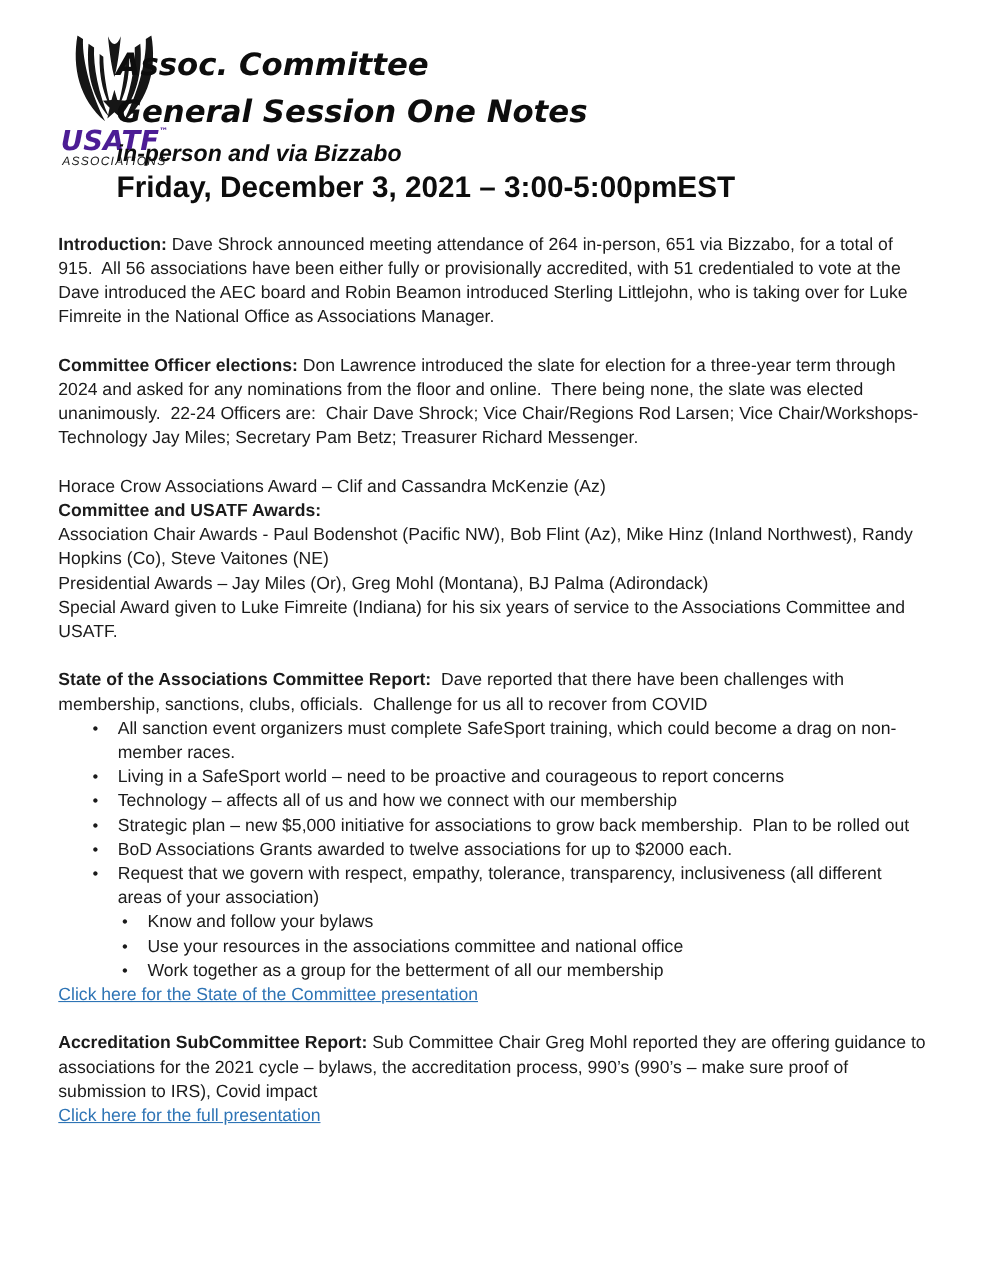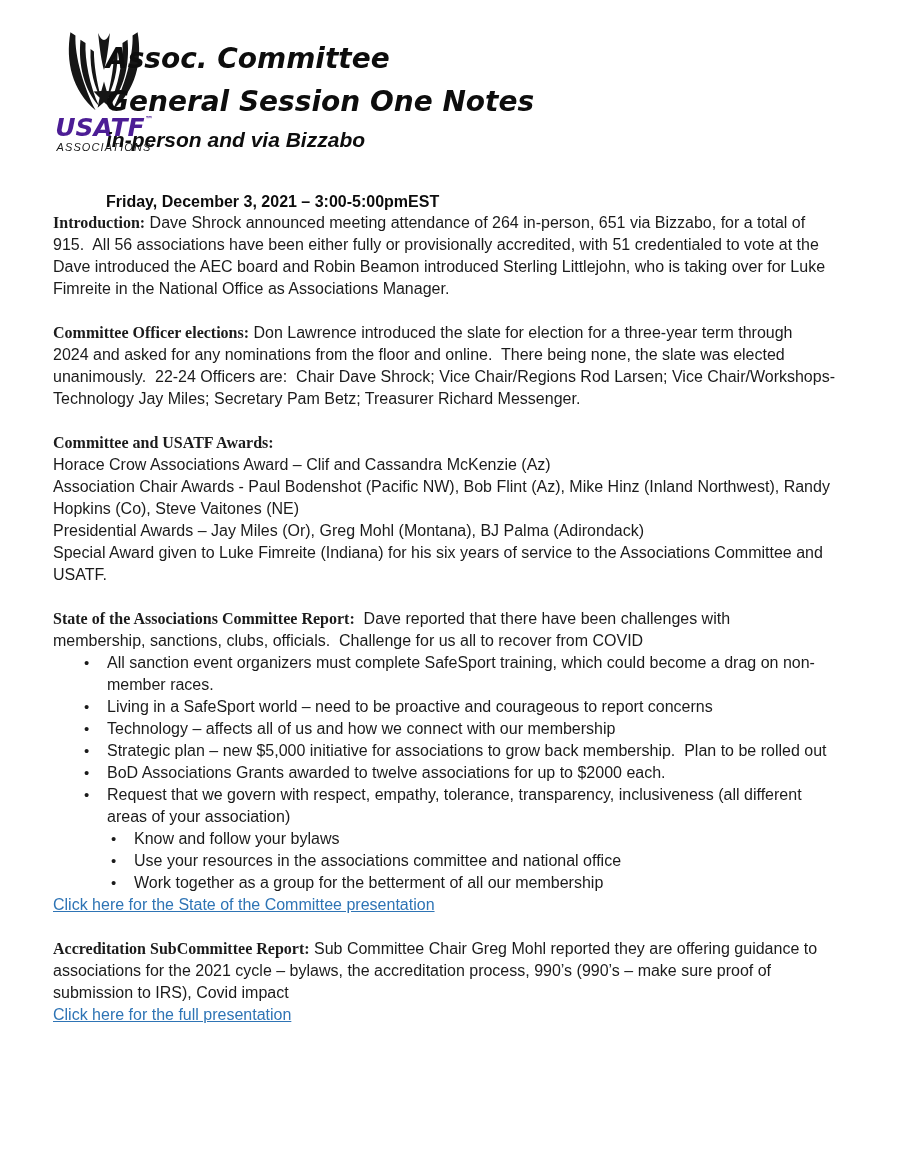--- a/index.html
+++ b/index.html
@@ -30,26 +30,26 @@
   }
   
   .titles { position:absolute; top:37px; left:106px; width:790px; text-align:left; }
   .t1, .t2 {
     font-family:"DejaVu Sans", sans-serif;
     font-weight:bold; font-style:italic;
     font-size:28px; line-height:43px; color:#0d0d0d;
     white-space:nowrap;
   }
   .t3 { font-weight:bold; font-style:italic; font-size:21px; line-height:33px; color:#0d0d0d; white-space:nowrap; }
-  .t4 { font-weight:bold; font-size:16px; line-height:28px; color:#0d0d0d; white-space:nowrap;margin-top:32px; }
+  .t4 { font-weight:bold; font-size:27px; line-height:28px; color:#0d0d0d; white-space:nowrap; }
   
   .doc-body { position:absolute; left:53px; top:212px; width:810px; font-size:16px; }
   .tline { white-space:pre; line-height:22px; }
   .run { white-space:pre; }
-  .bold { font-weight:bold;font-family:Liberation Serif, serif; }
+  .bold { font-weight:bold; }
   .spacer { height:22px; }
   .bullet-item { position:relative; }
   .bullet-item.level1 { padding-left:54px; }
   .bullet-item.level2 { padding-left:81px; }
   .bullet-marker { position:absolute; top:0; line-height:22px; font-size:15px; }
   .level1 > .bullet-marker { left:31px; }
   .level2 > .bullet-marker { left:58px; }
   .doc-link {
     display:block;
     color:#2E74B5;
@@ -97,22 +97,22 @@
       </div>
       <div class="spacer"></div>
       <div class="para">
         <div class="tline"><span class="run bold">Committee Officer elections:</span><span class="run"> Don Lawrence introduced the slate for election for a three-year term through</span></div>
         <div class="tline"><span class="run">2024 and asked for any nominations from the floor and online.  There being none, the slate was elected</span></div>
         <div class="tline"><span class="run">unanimously.  22-24 Officers are:  Chair Dave Shrock; Vice Chair/Regions Rod Larsen; Vice Chair/Workshops-</span></div>
         <div class="tline"><span class="run">Technology Jay Miles; Secretary Pam Betz; Treasurer Richard Messenger.</span></div>
       </div>
       <div class="spacer"></div>
       <div class="para">
+        <div class="tline"><span class="run">Horace Crow Associations Award – Clif and Cassandra McKenzie (Az)</span></div>
         <div class="tline"><span class="run bold">Committee and USATF Awards:</span></div>
-        <div class="tline"><span class="run">Horace Crow Associations Award – Clif and Cassandra McKenzie (Az)</span></div>
         <div class="tline"><span class="run">Association Chair Awards - Paul Bodenshot (Pacific NW), Bob Flint (Az), Mike Hinz (Inland Northwest), Randy</span></div>
         <div class="tline"><span class="run">Hopkins (Co), Steve Vaitones (NE)</span></div>
         <div class="tline"><span class="run">Presidential Awards – Jay Miles (Or), Greg Mohl (Montana), BJ Palma (Adirondack)</span></div>
         <div class="tline"><span class="run">Special Award given to Luke Fimreite (Indiana) for his six years of service to the Associations Committee and</span></div>
         <div class="tline"><span class="run">USATF.</span></div>
       </div>
       <div class="spacer"></div>
       <div class="para">
         <div class="tline"><span class="run bold">State of the Associations Committee Report:</span><span class="run">  Dave reported that there have been challenges with</span></div>
         <div class="tline"><span class="run">membership, sanctions, clubs, officials.  Challenge for us all to recover from COVID</span></div>

